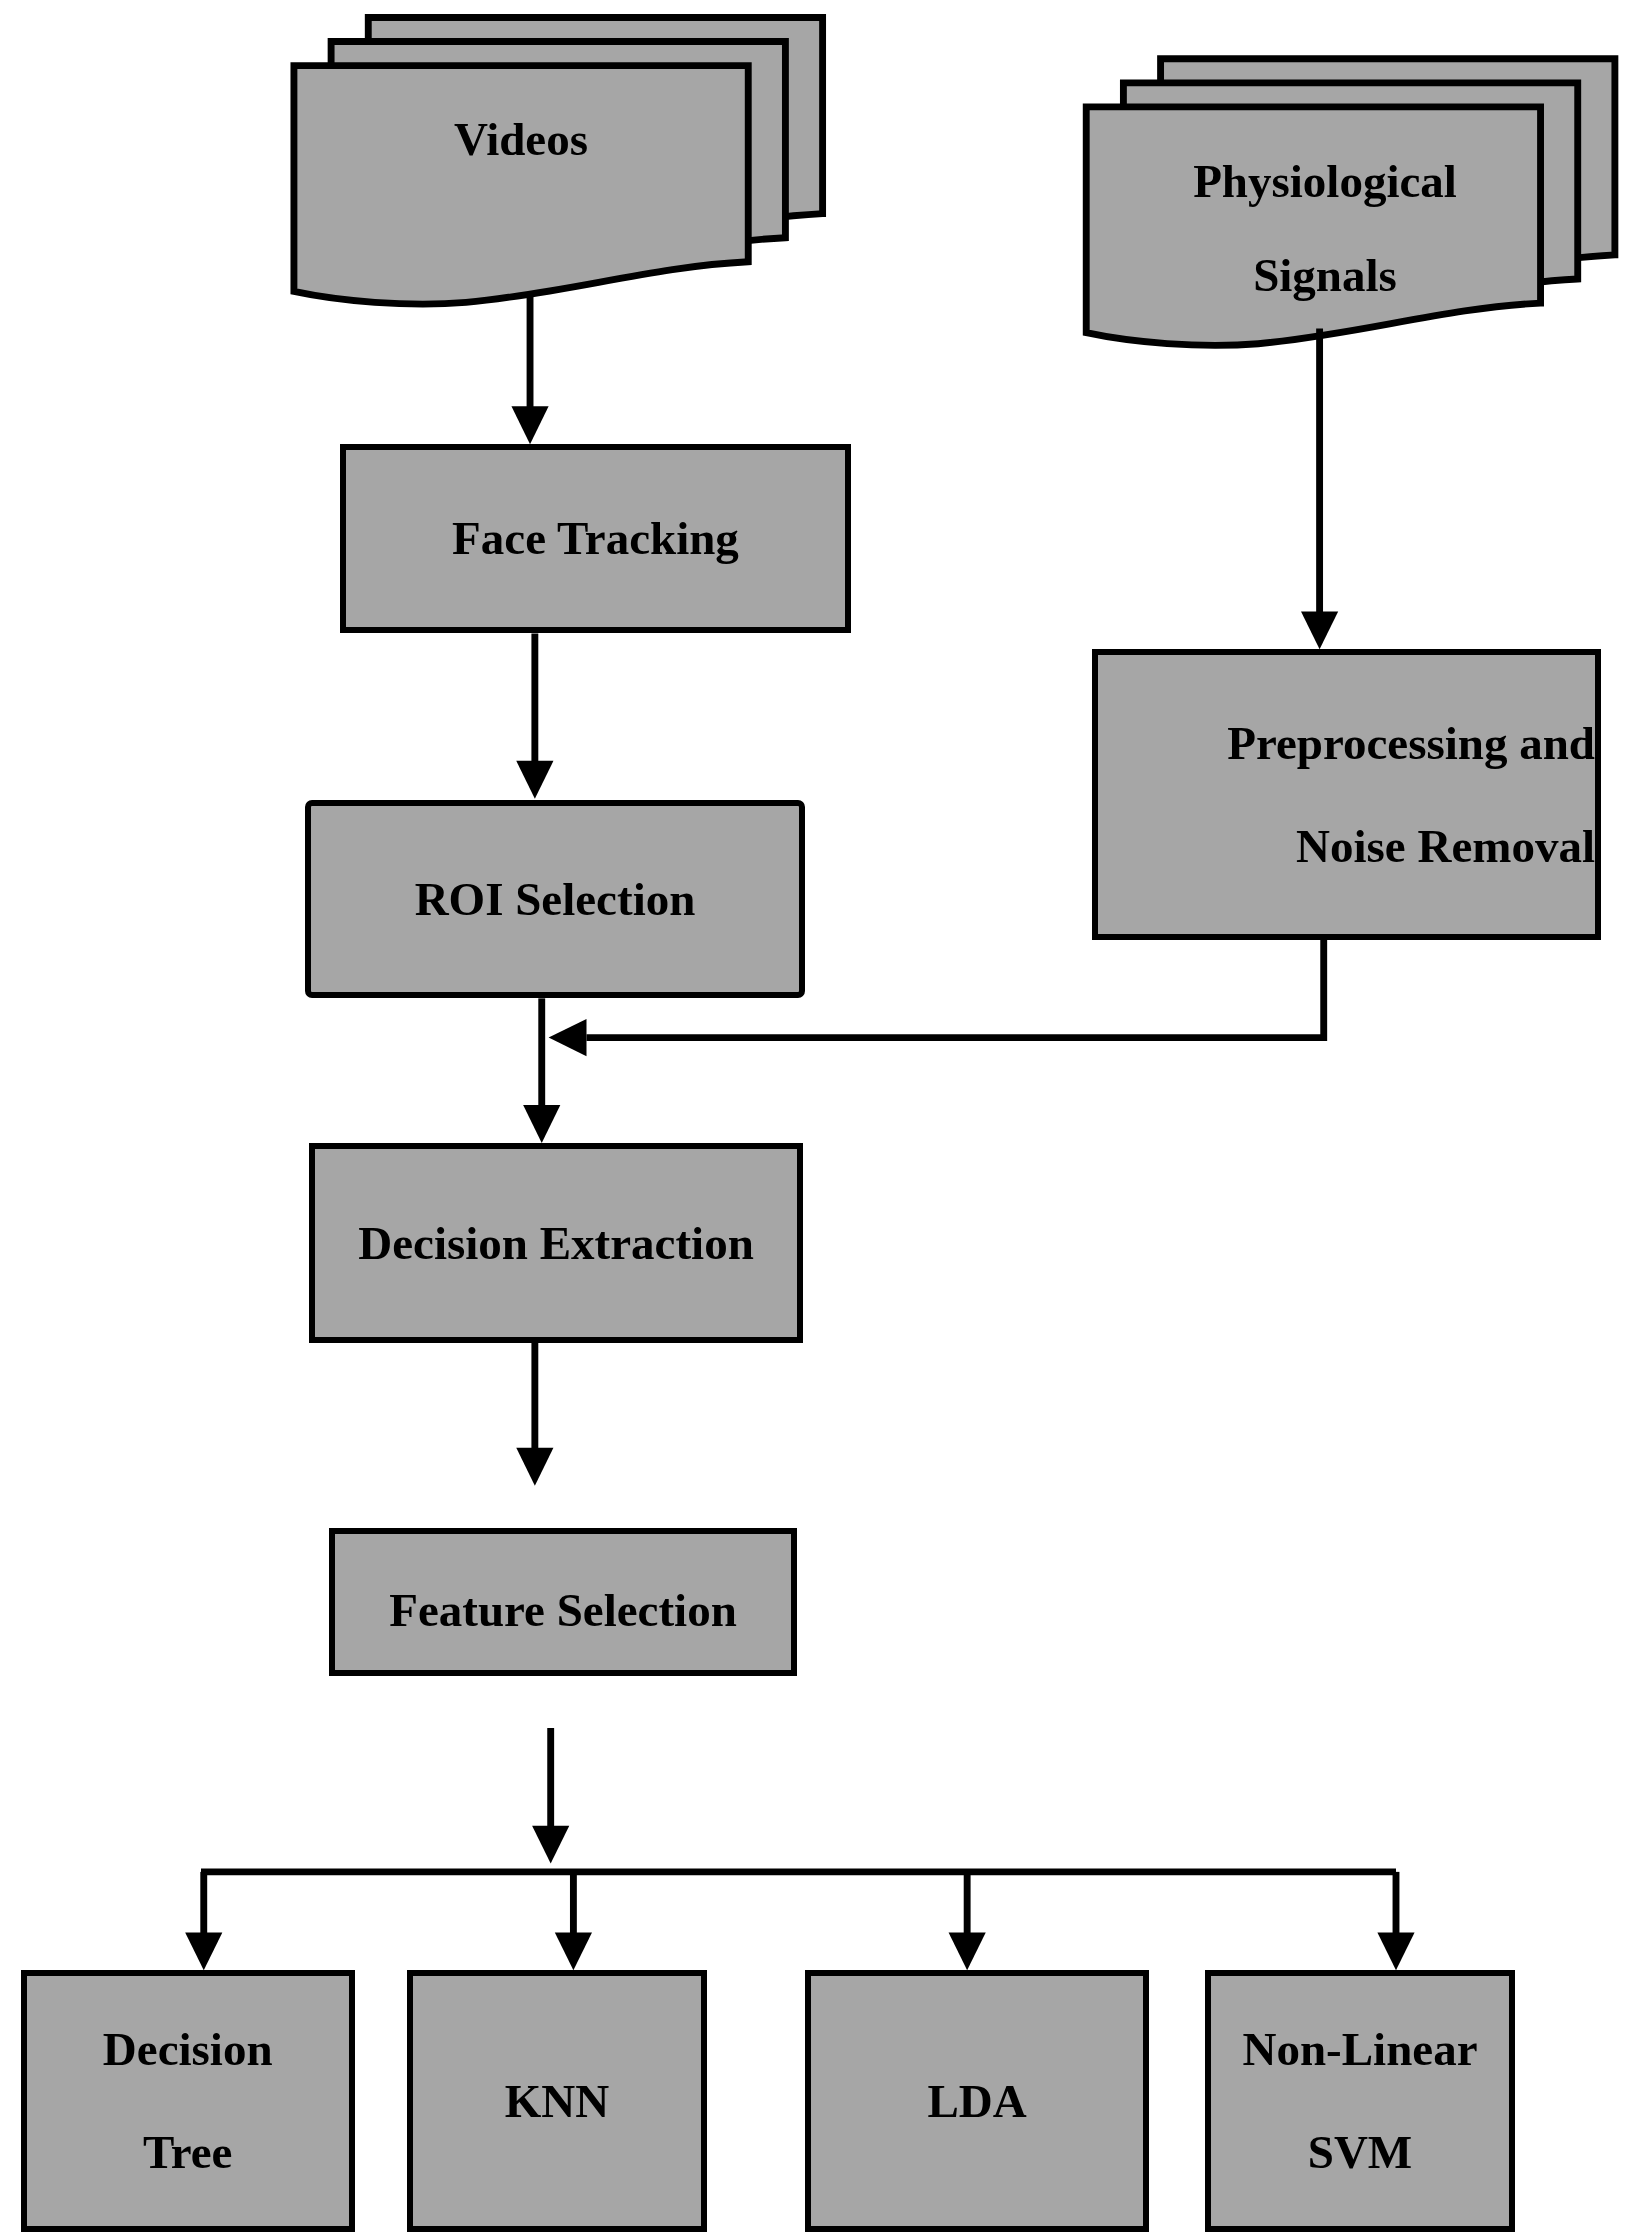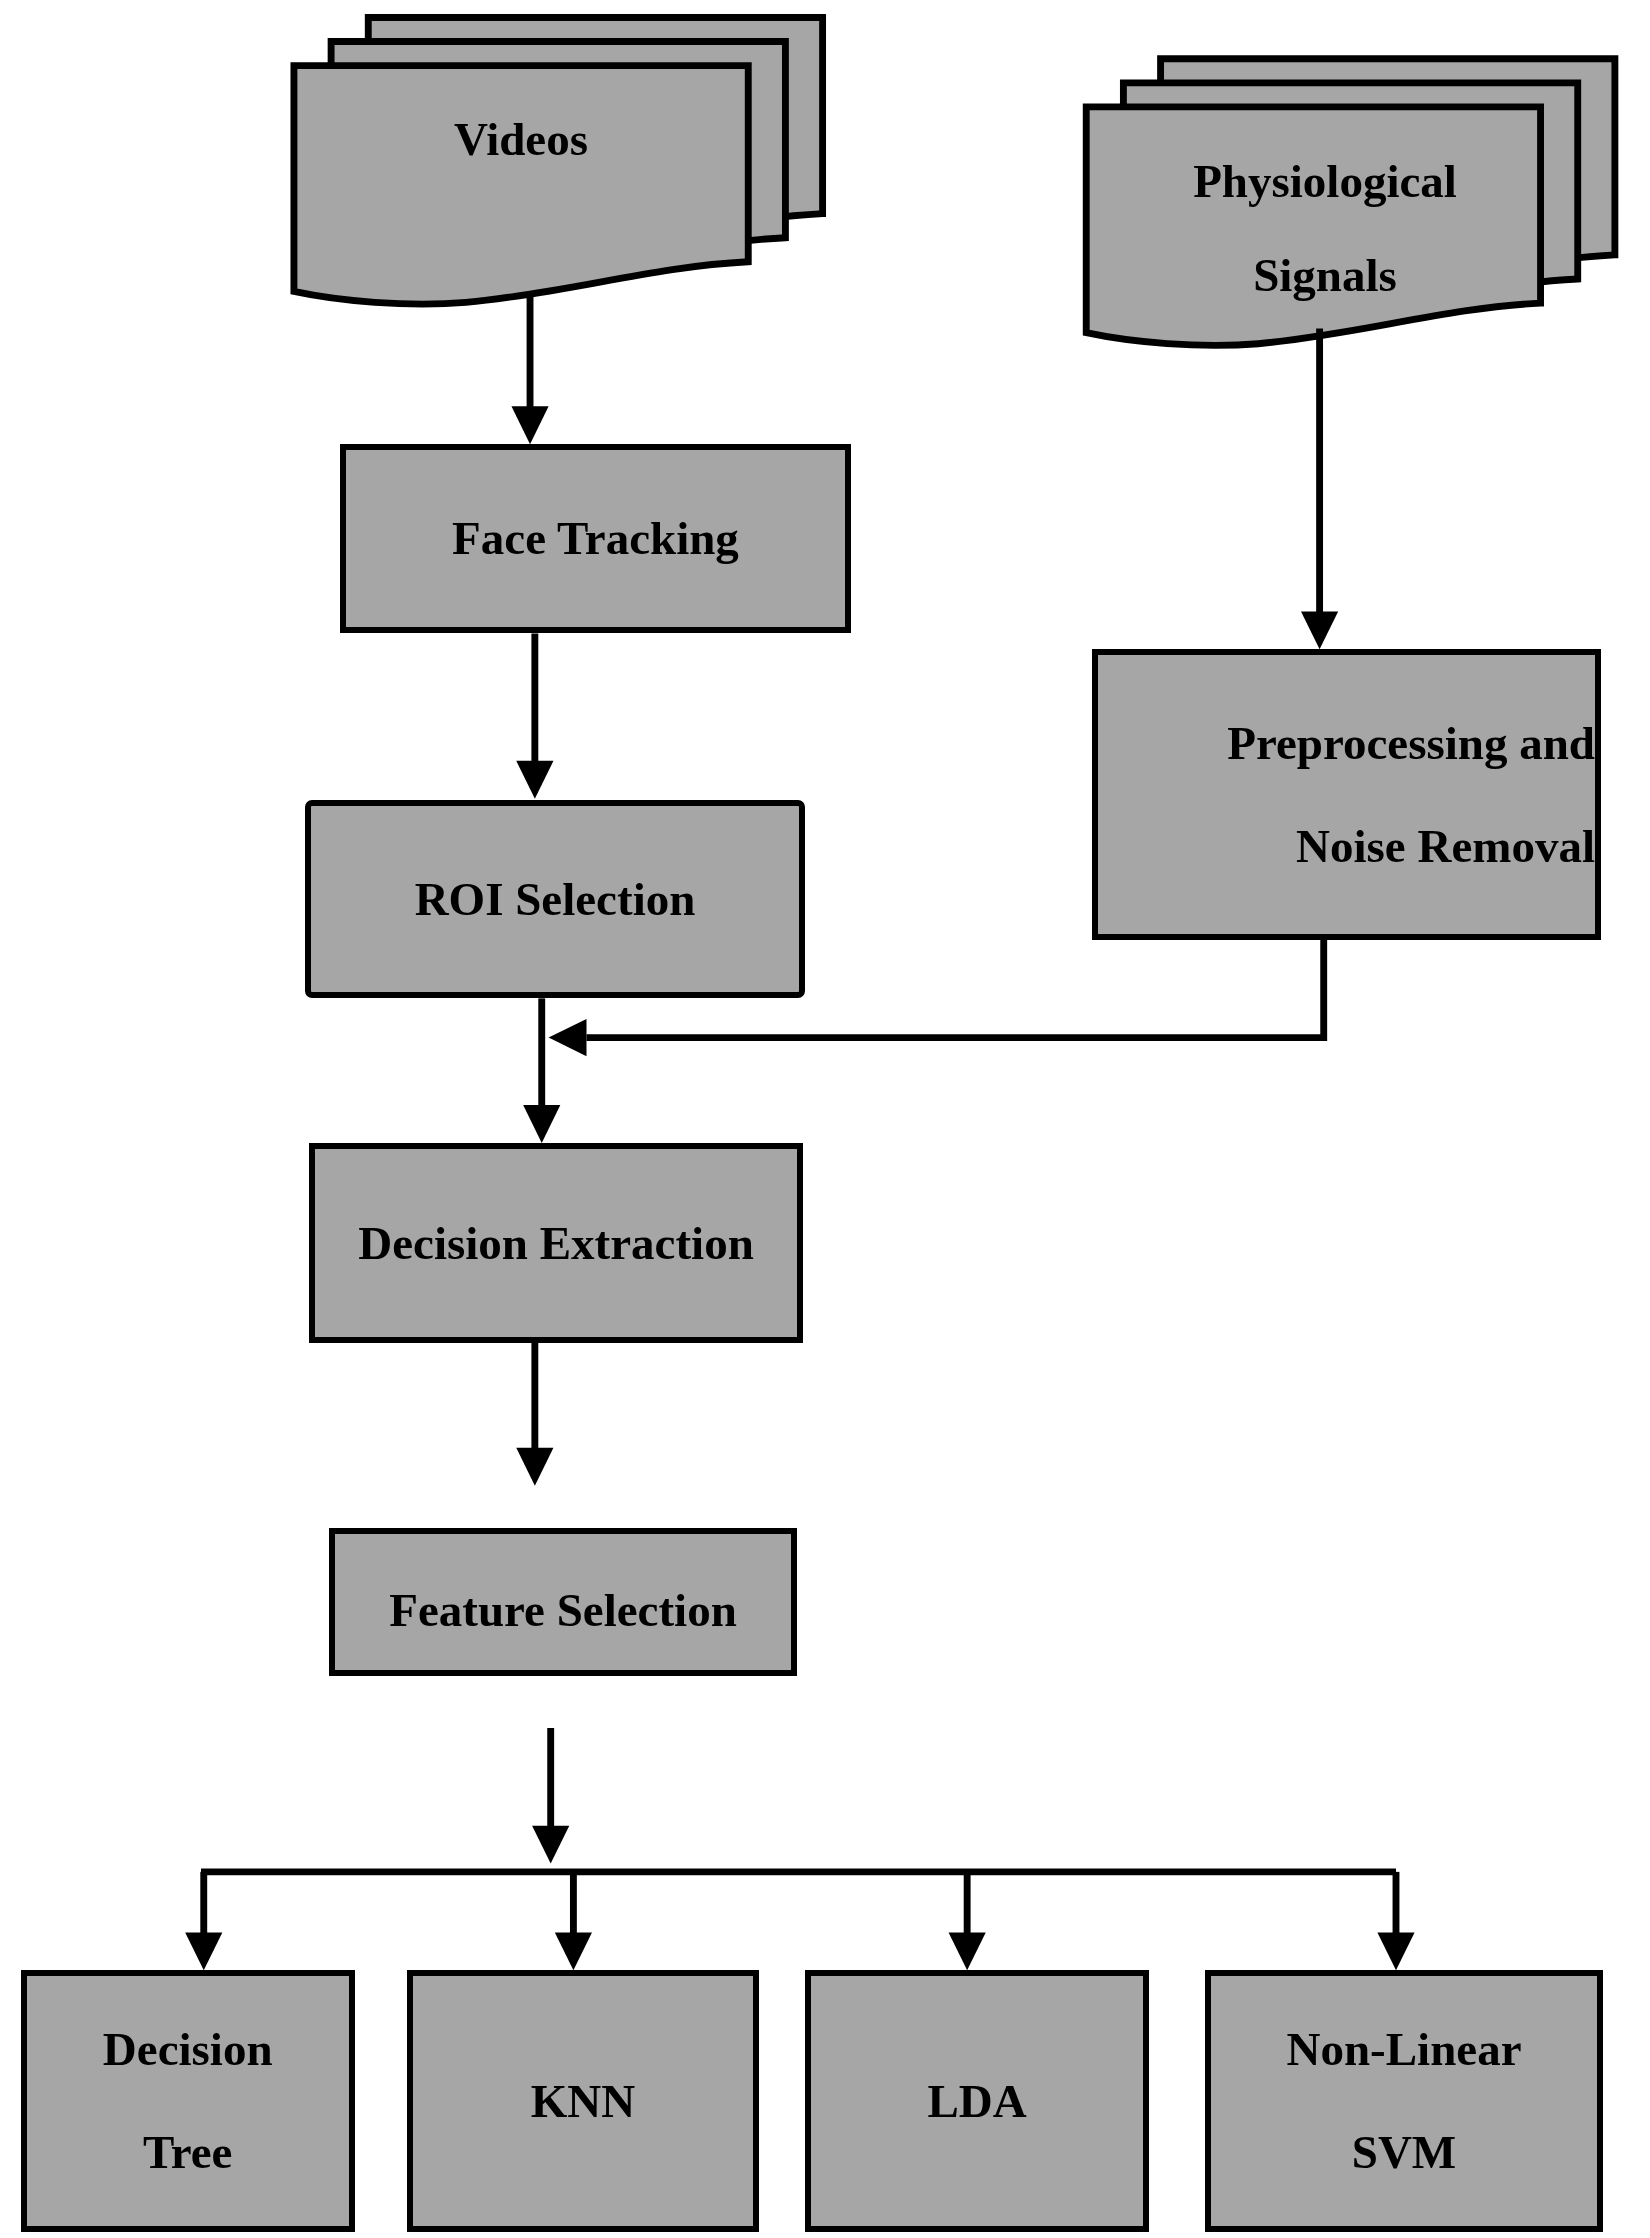--- a/index.html
+++ b/index.html
@@ -172,27 +172,27 @@
 
   <div class="node low" style="left:329px; top:1528px; width:468px; height:148px;">
     <div class="line">Feature Selection</div>
   </div>
 
   <div class="node" style="left:20.7px; top:1970px; width:334px; height:262px;">
     <div class="line">Decision</div>
     <div class="line">Tree</div>
   </div>
 
-  <div class="node" style="left:407px; top:1970px; width:352px; height:262px;text-align:center;">
+  <div class="node" style="left:407px; top:1970px; width:300px; height:262px;text-align:center;">
     <div class="line">KNN</div>
   </div>
 
   <div class="node" style="left:805px; top:1970px; width:344px; height:262px;">
     <div class="line">LDA</div>
   </div>
 
-  <div class="node" style="left:1205px; top:1970px; width:398px; height:262px;">
+  <div class="node" style="left:1205px; top:1970px; width:310px; height:262px;">
     <div class="line">Non-Linear</div>
     <div class="line">SVM</div>
   </div>
 
 </div>
 
 
 </body></html>

